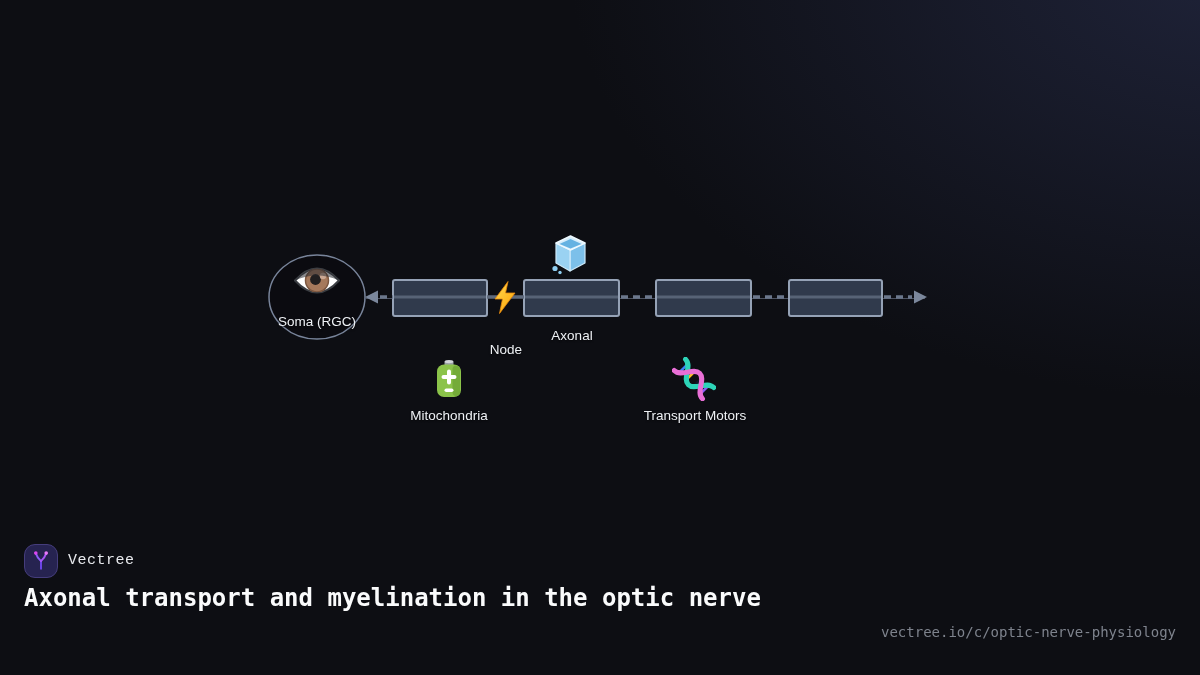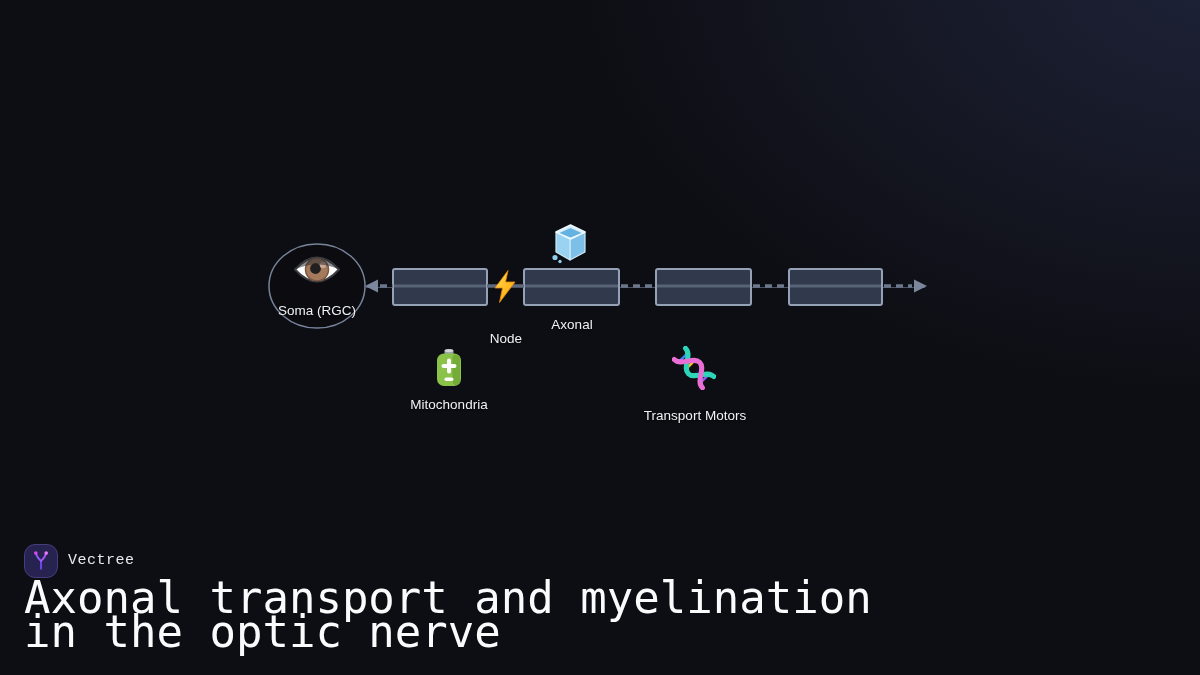--- a/index.html
+++ b/index.html
@@ -7,56 +7,56 @@
   body { font-family:"Liberation Sans",sans-serif; overflow:hidden; }
 
   .stage {
     position:relative; width:1200px; height:675px;
     background:
       radial-gradient(1150px 760px at 103% -6%, #1f2339 0%, rgba(15,16,23,0) 58%),
       #0d0e13;
   }
 
   
-  .diagram { position:absolute; left:0; top:4px; width:1200px; height:460px; }
+  .diagram { position:absolute; left:0; top:15px; width:1200px; height:460px; }
   .edges-svg { position:absolute; left:250px; top:205px; width:700px; height:215px; }
 
   .icon { position:absolute; display:block; }
   .eye-icon      { left:294px; top:249px; width:46px; height:33px; }
   .bolt-icon     { left:492px; top:266px; width:26px; height:33px; }
   .ice-icon      { left:552px; top:220px; width:37px; height:40px; }
   .battery-icon  { left:435px; top:344px; width:28px; height:39px; }
   .dna-icon      { left:672px; top:342px; width:44px; height:44px; }
 
   .dlabel {
     position:absolute; transform:translateX(-50%);
     color:#eef1f5; font-size:13.5px; line-height:14px; white-space:nowrap;
     text-shadow:0 1px 2px rgba(0,0,0,.6);
   }
   .lbl-soma   { left:317px; top:300px; }
   .lbl-node   { left:506px; top:328px; }
   .lbl-myelin { left:572px; top:314px; }
   .lbl-mito   { left:449px; top:394px; }
-  .lbl-motors { left:695px; top:394px;margin-top:11px; }
+  .lbl-motors { left:695px; top:394px; }
 
   
   .logo {
     position:absolute; left:24px; top:544px; width:34px; height:34px;
     background:#262350; border:1.5px solid #453d7c; border-radius:11px;
     display:flex; align-items:center; justify-content:center;
   }
   .brand {
     position:absolute; left:68px; top:552px;
     font-family:"Liberation Mono",monospace; font-weight:normal;
     font-size:15px; line-height:18px; color:#e7e9ed; letter-spacing:.5px;
   }
   .title {
     position:absolute; left:24px; top:581px; width:885px;
-    font-family:"DejaVu Sans Mono","Liberation Mono",monospace; font-weight:normal;
-    font-size:44px; line-height:34px; color:#fafbfc; letter-spacing:0;
+    font-family:"DejaVu Sans Mono","Liberation Mono",monospace; font-weight:bold;
+    font-size:24px; line-height:34px; color:#fafbfc; letter-spacing:0;
   }
   .page-url {
     position:absolute; right:24px; top:624px;
     font-family:"DejaVu Sans Mono","Liberation Mono",monospace;
     font-size:14px; line-height:17px; color:#7e838d;
   }
 </style>
 </head>
 <body>
 
@@ -165,14 +165,15 @@
     <svg width="26" height="26" viewBox="0 0 34 34">
       <path d="M17,27 L17,17" stroke="#6d46e8" stroke-width="2.6" stroke-linecap="round"></path>
       <path d="M17,17 C14,14 11.8,12 10.6,7.8" fill="none" stroke="#8b5cf6" stroke-width="2.6" stroke-linecap="round"></path>
       <path d="M17,17 C20,14 22.2,12 23.4,7.8" fill="none" stroke="#a855f7" stroke-width="2.6" stroke-linecap="round"></path>
       <circle cx="10.2" cy="6.6" r="2.4" fill="#d946ef"></circle>
       <circle cx="23.8" cy="6.6" r="2.4" fill="#e879f9"></circle>
     </svg>
   </div>
   <div class="brand">Vectree</div>
   <h1 class="title">Axonal transport and myelination in the optic nerve</h1>
+  <div class="page-url">vectree.io/c/optic-nerve-physiology</div>
 
 </div>
 
 </body></html>

